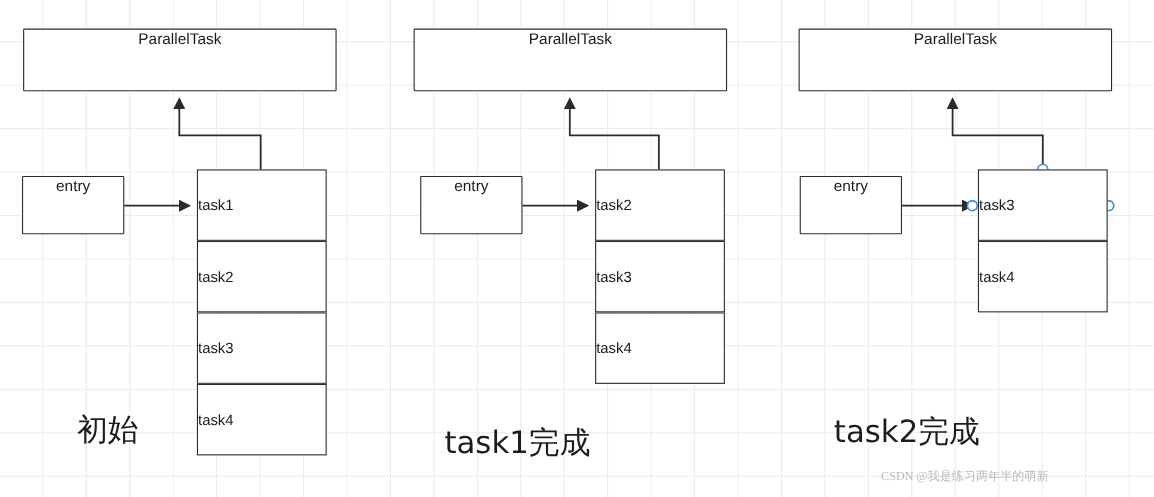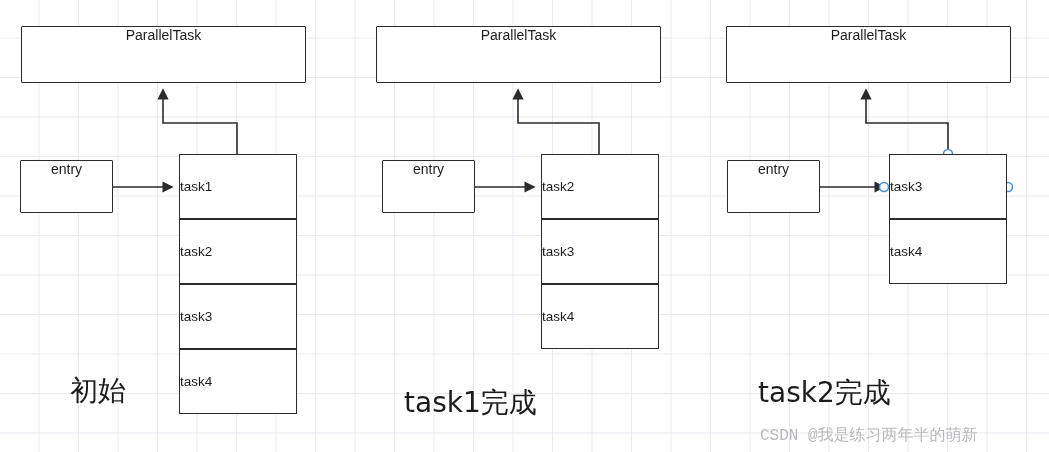--- a/index.html
+++ b/index.html
@@ -52,24 +52,25 @@
   }
   .caption {
     position: absolute;
     font-size: 28px;
     color: #1c1c1c;
     font-family: "DejaVu Sans", sans-serif;
     white-space: nowrap;
   }
   .watermark {
     position: absolute;
-    font-size: 16px;
+    font-size: 11px;
     color: #b9b9bb;
-    font-family: Liberation Mono, monospace;
+    font-family: Liberation Serif, serif;
     white-space: nowrap;
+    margin-left: 41px;
   }
   svg.edges {
     position: absolute;
     left: 0;
     top: 0;
     width: 1049px;
     height: 452px;
     overflow: visible;
     pointer-events: none;
   }

